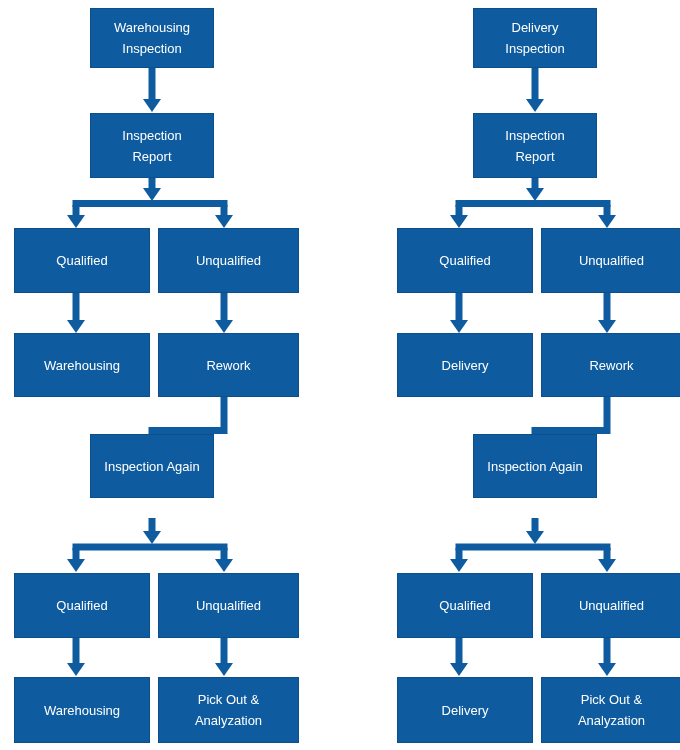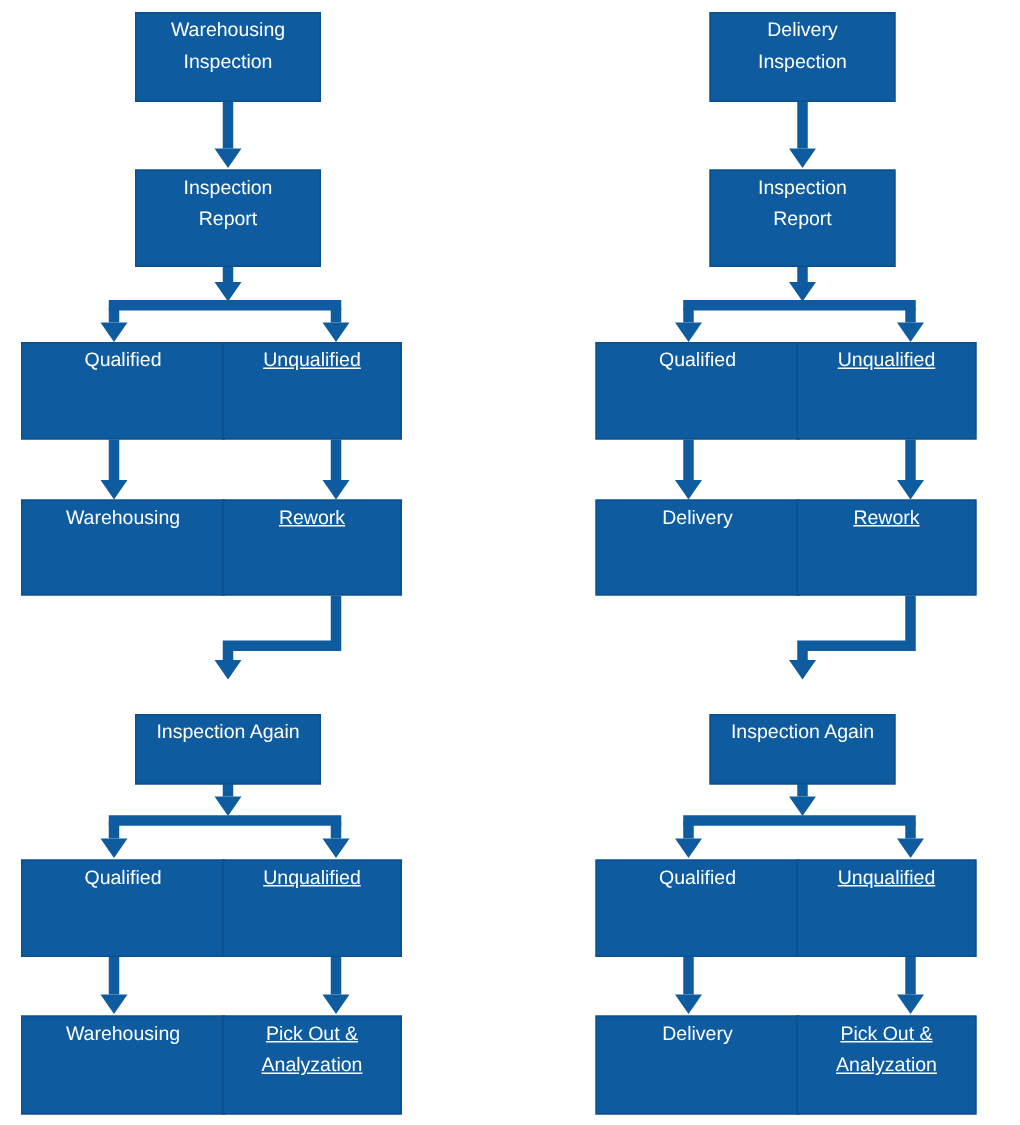--- a/index.html
+++ b/index.html
@@ -19,38 +19,38 @@
     position: absolute; top: 0;
     width: 310px; height: 750px;
   }
   .chart-0 { left: 0; }
   .chart-1 { left: 383px; }
   .connectors { position: absolute; left: 0; top: 0; }
   .connector { stroke: var(--connector, #0e5c9f); stroke-width: 7; fill: none; }
   .arrowhead, .split-bar { fill: var(--connector, #0e5c9f); stroke: none; }
   .node {
     position: absolute;
-    display: flex; align-items: flex-start; justify-content: center;
+    display: flex; align-items: center; justify-content: center;
     background: var(--node-fill, #0e5c9f);
     border: 1px solid var(--node-border, #0b4f8c);
     color: var(--text, #ffffff);
     font-size: 13px; line-height: 21px;
     text-align: center;
   }
   .node-label { white-space: pre-line; }
   
   .col-c { left: 90px;  width: 124px; }
   .col-l { left: 14px;  width: 136px; }
-  .col-r { left: 148px; width: 120px; text-decoration: underline; }
+  .col-r { left: 158px; width: 141px; }
   
   .r1 { top: 8px;   height: 60px; }
   .r2 { top: 113px; height: 65px; }
   .r3 { top: 228px; height: 65px; }
   .r4 { top: 333px; height: 64px; }
-  .r5 { top: 476px; height: 47px; }
+  .r5 { top: 434px; height: 64px; }
   .r6 { top: 573px; height: 65px; }
   .r7 { top: 677px; height: 66px; }
 </style>
 </head>
 <body>
 
 <div class="canvas">
 
   <section class="chart chart-0">
     <svg class="connectors" width="310" height="750" viewBox="0 0 310 750">

